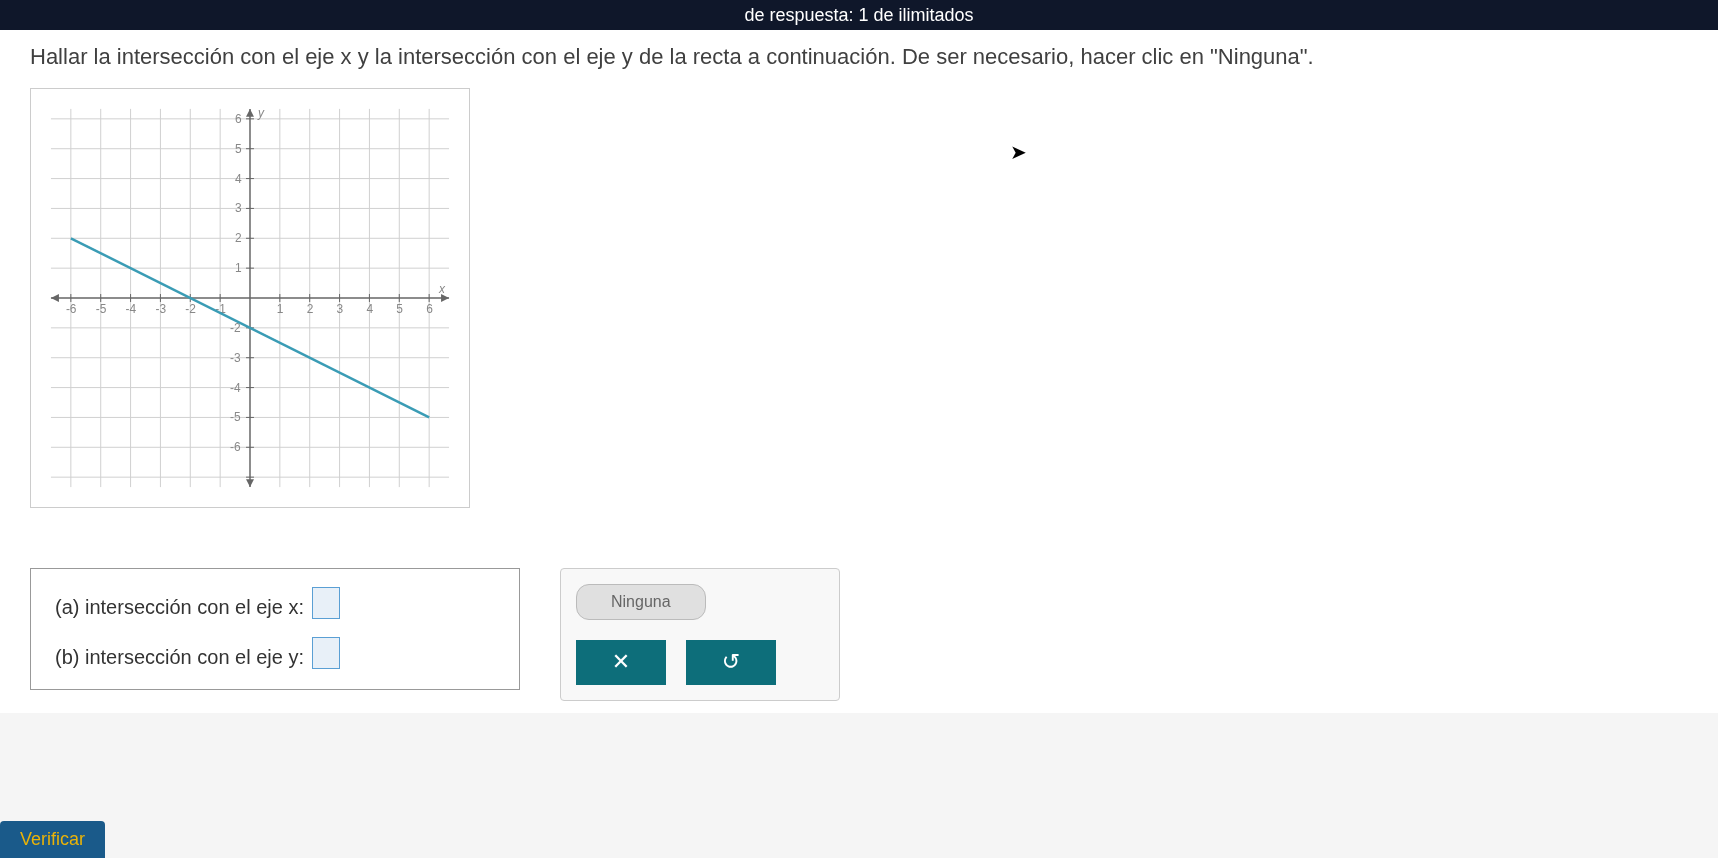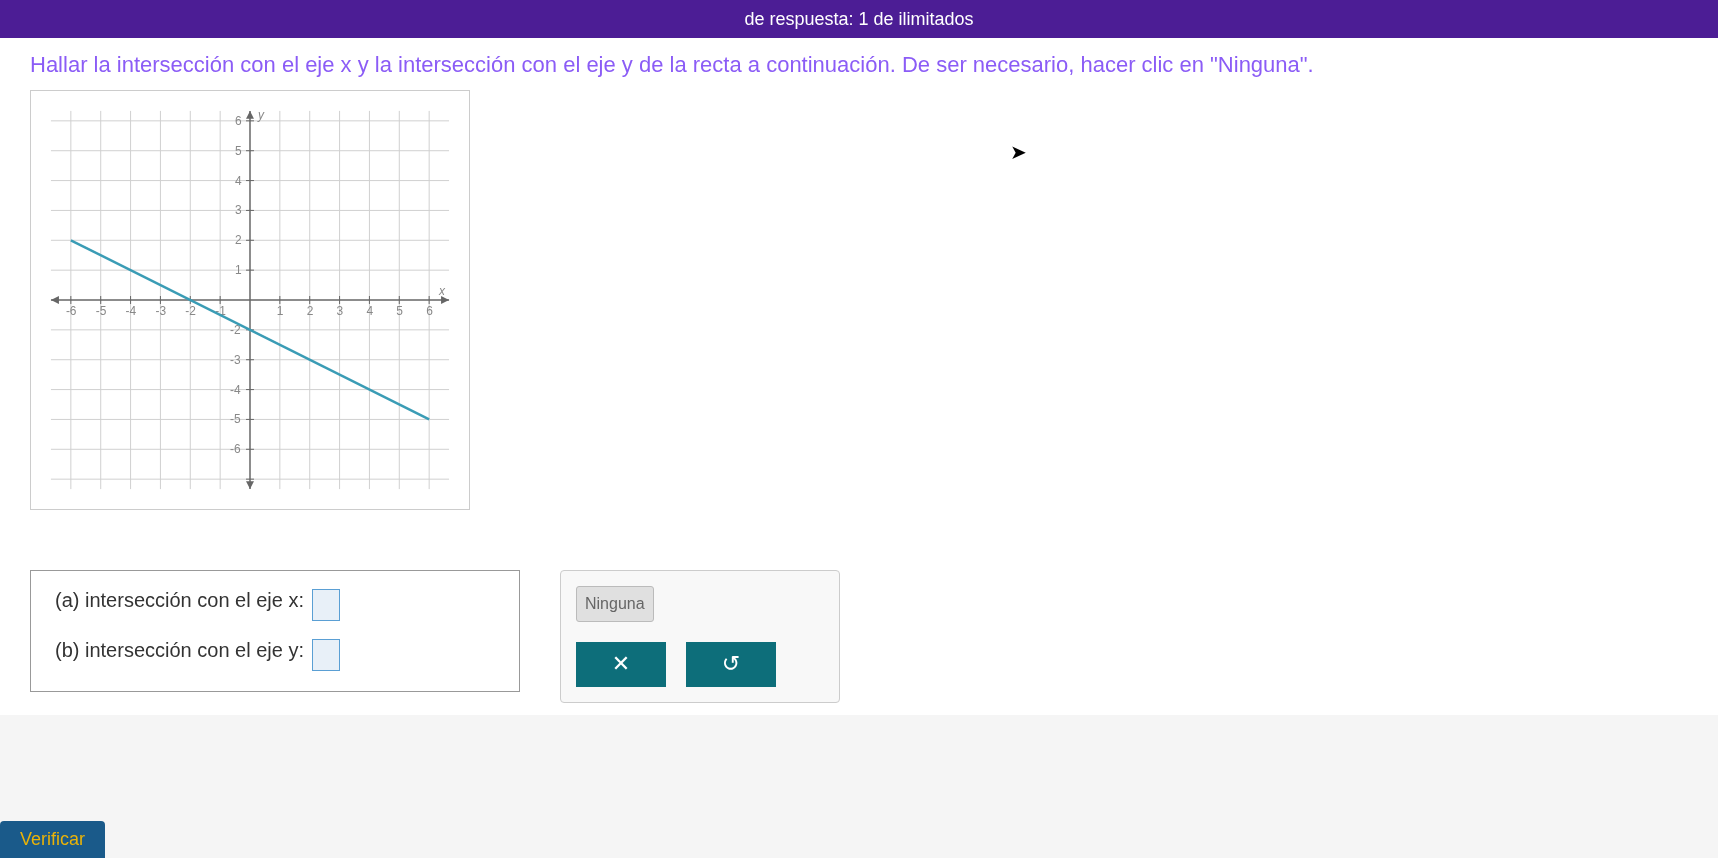--- a/index.html
+++ b/index.html
@@ -10,39 +10,39 @@
     
     body {
       font-family: Arial, sans-serif;
       background: #f5f5f5;
       width: 1718px;
       height: 858px;
       overflow: hidden;
     }
     
     .header-bar {
-      background: #4c1d95;
+      background: #0f172a;
       color: white;
       padding: 4px 20px;
       font-size: 18px;
-      height: 38px;
+      height: 30px;
       display: flex;
       align-items: center;
       justify-content: center;
     }
     
     .content-area {
       background: white;
       padding: 12px 30px;
     }
     
     .question-text {
       font-size: 22px;
-      color: #8b5cf6;
-      margin-bottom: 9px;
+      color: #404040;
+      margin-bottom: 15px;
       line-height: 1.4;
     }
     
     .graph-container {
       border: 1px solid #ccc;
       width: 440px;
       height: 420px;
       position: relative;
       background: white;
       margin-bottom: 60px;
@@ -64,21 +64,21 @@
       padding: 18px 24px;
       background: white;
       width: 490px;
     }
     
     .answer-row {
       font-size: 20px;
       color: #333;
       margin-bottom: 18px;
       display: flex;
-      align-items: flex-start;
+      align-items: flex-end;
     }
     
     .answer-row:last-child {
       margin-bottom: 2px;
     }
     
     .answer-input {
       width: 28px;
       height: 32px;
       border: 1px solid #5a9fd4;
@@ -90,24 +90,24 @@
       border: 1px solid #ccc;
       background: #f8f8f8;
       padding: 15px;
       width: 280px;
       border-radius: 4px;
     }
     
     .ninguna-btn {
       background: #e0e0e0;
       border: 1px solid #bbb;
-      padding: 8px 8px;
+      padding: 8px 34px;
       font-size: 16px;
       color: #666;
-      border-radius: 3px;
+      border-radius: 13px;
       cursor: pointer;
       margin-bottom: 20px;
       display: inline-block;
     }
     
     .action-buttons {
       display: flex;
       gap: 20px;
     }
     

